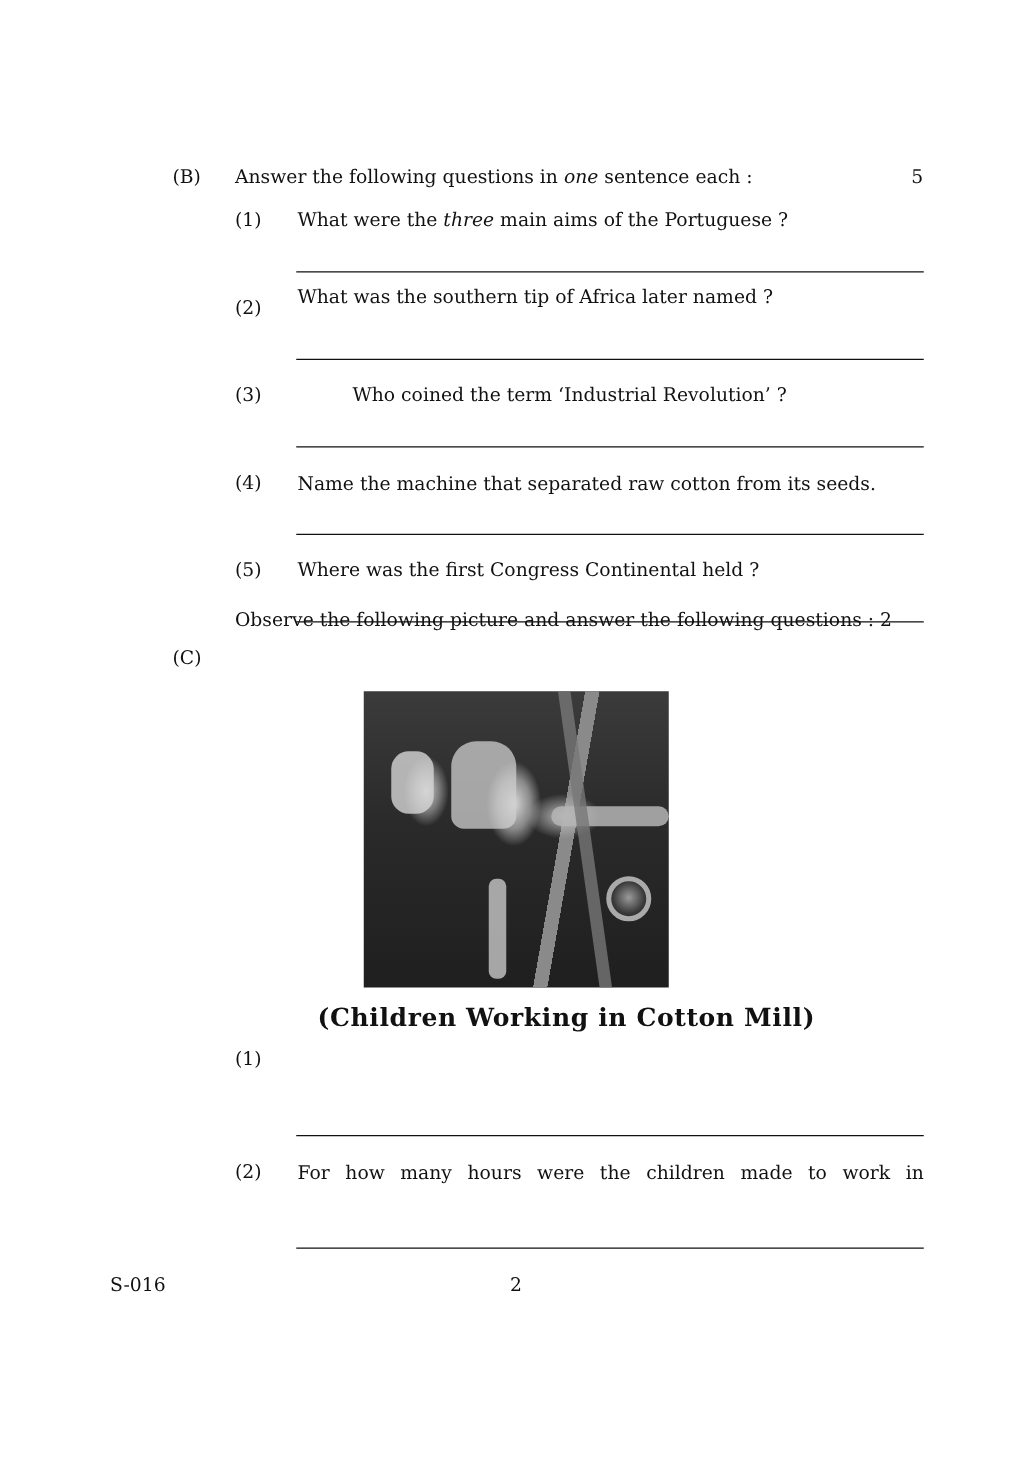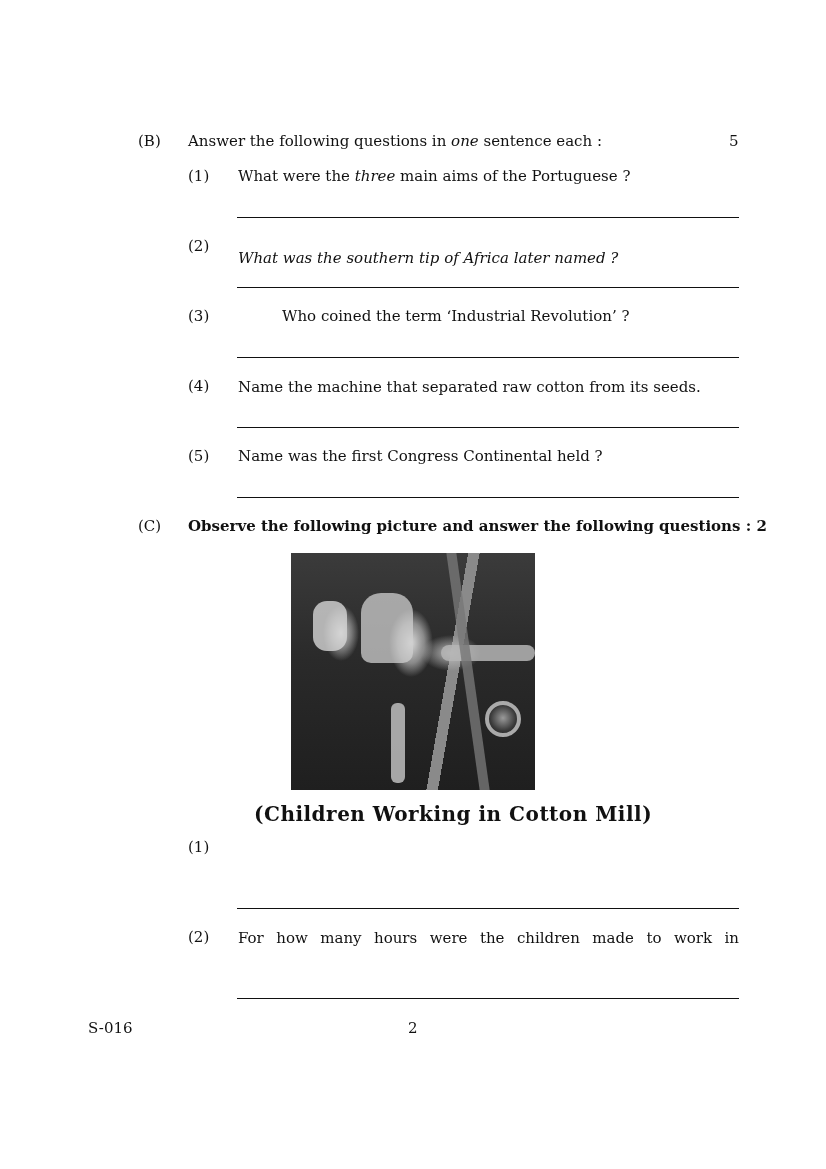--- a/index.html
+++ b/index.html
@@ -42,37 +42,37 @@
 
 <div class="abs sec-label" style="top:132px;">(B)</div>
 <div class="abs sec-text" style="top:132px;"><span>Answer the following questions in </span><em>one</em><span> sentence each :</span></div>
 <div class="abs marks" style="top:132px;">5</div>
 
 <div class="abs q-num" style="top:167px;">(1)</div>
 <div class="abs q-text" style="top:167px;"><span>What were the </span><em>three</em><span> main aims of the Portuguese ?</span></div>
 <div class="answer-line" style="top:217px;"></div>
 
 <div class="abs q-num" style="top:237px;">(2)</div>
-<div class="abs q-text" style="top:249px;font-style:italic;">What was the southern tip of Africa later named ?</div>
+<div class="abs q-text" style="top:228px;">What was the southern tip of Africa later named ?</div>
 <div class="answer-line" style="top:287px;"></div>
 
 <div class="abs q-num" style="top:307px;">(3)</div>
 <div class="abs q-text" style="top:307px;margin-left:44px;">Who coined the term ‘Industrial Revolution’ ?</div>
 <div class="answer-line" style="top:357px;"></div>
 
 <div class="abs q-num" style="top:377px;">(4)</div>
 <div class="abs q-text" style="top:378px;">Name the machine that separated raw cotton from its seeds.</div>
 <div class="answer-line" style="top:427px;"></div>
 
 <div class="abs q-num" style="top:447px;">(5)</div>
-<div class="abs q-text" style="top:447px;">Name was the first Congress Continental held ?</div>
+<div class="abs q-text" style="top:447px;">Where was the first Congress Continental held ?</div>
 <div class="answer-line" style="top:497px;"></div>
 
 <div class="abs sec-label" style="top:517px;">(C)</div>
-<div class="abs sec-text" style="top:517px;font-weight:bold;">Observe the following picture and answer the following questions : 2</div>
+<div class="abs sec-text" style="top:487px;">Observe the following picture and answer the following questions : 2</div>
 
 <div class="photo" title="Children working at a cotton mill machine">
   <div class="body2"></div>
   <div class="body1"></div>
   <div class="roller"></div>
   <div class="leg"></div>
   <div class="belt"></div>
   <div class="wheel"></div>
 </div>
 <div class="abs caption">(Children Working in Cotton Mill)</div>

